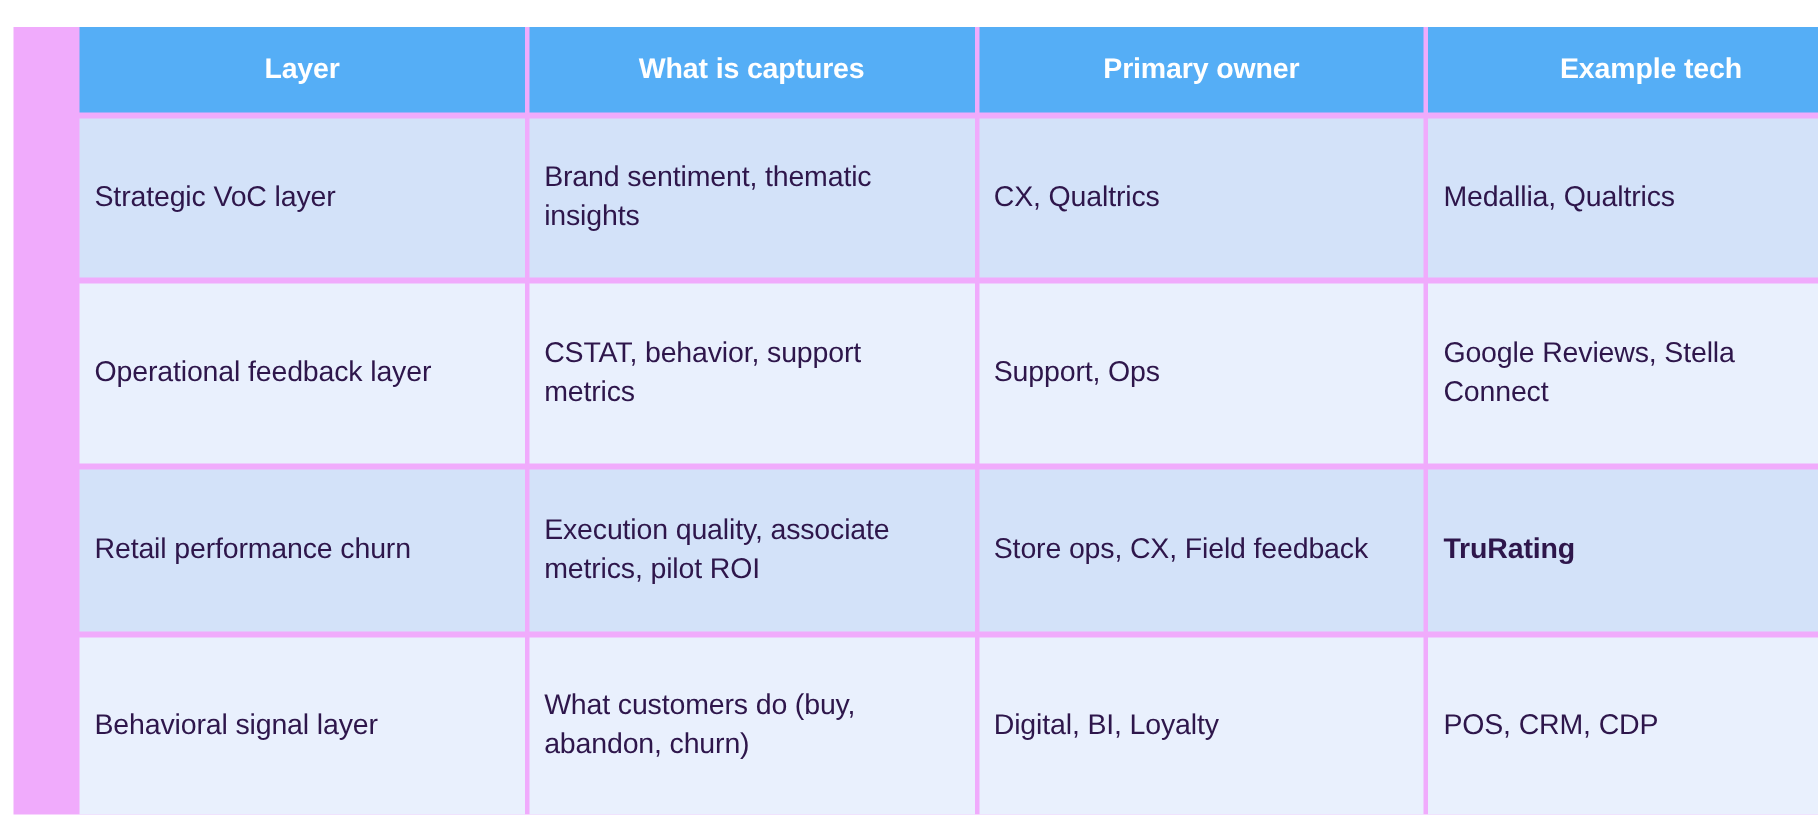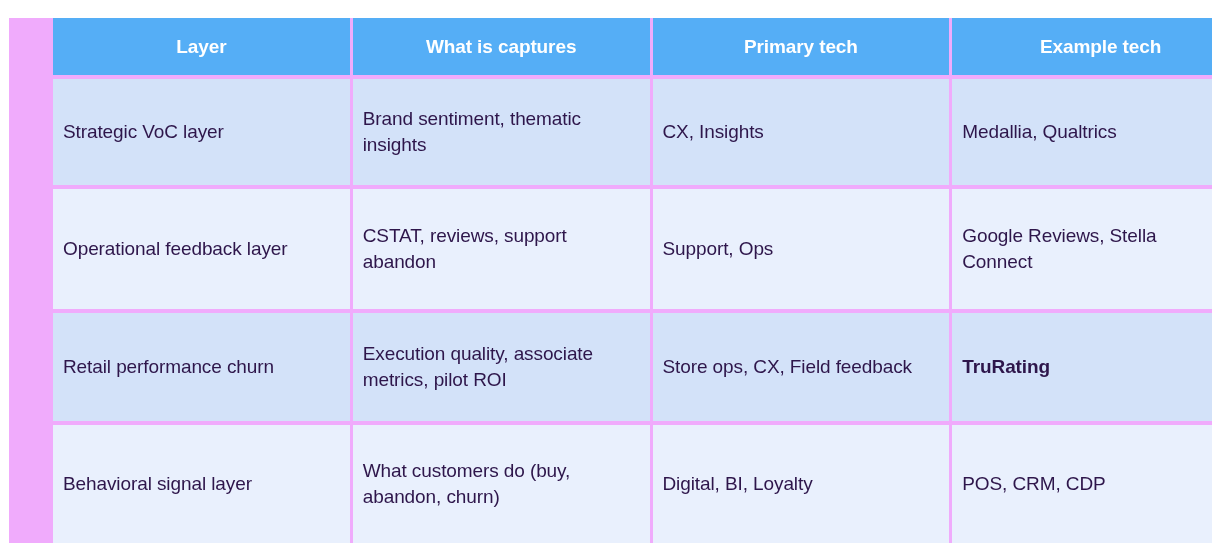--- a/index.html
+++ b/index.html
@@ -50,45 +50,45 @@
   .em { }
 </style>
 </head>
 <body>
 
 <div class="table">
 
   <div class="row">
     <div class="th">Layer</div>
     <div class="th">What is captures</div>
-    <div class="th">Primary tech</div>
+    <div class="th">Primary owner</div>
     <div class="th">Example tech</div>
   </div>
 
   <div class="row">
     <div class="td dark">
         <span>Strategic VoC layer</span>
       </div>
     <div class="td dark">
         <span>Brand sentiment, thematic insights</span>
       </div>
     <div class="td dark">
-        <span>CX, Insights</span>
+        <span>CX, Qualtrics</span>
       </div>
     <div class="td dark">
         <span>Medallia, Qualtrics</span>
       </div>
   </div>
 
   <div class="row">
     <div class="td light">
         <span>Operational feedback layer</span>
       </div>
     <div class="td light">
-        <span>CSTAT, reviews, support abandon</span>
+        <span>CSTAT, behavior, support metrics</span>
       </div>
     <div class="td light">
         <span>Support, Ops</span>
       </div>
     <div class="td light">
         <span>Google Reviews, Stella Connect</span>
       </div>
   </div>
 
   <div class="row">

